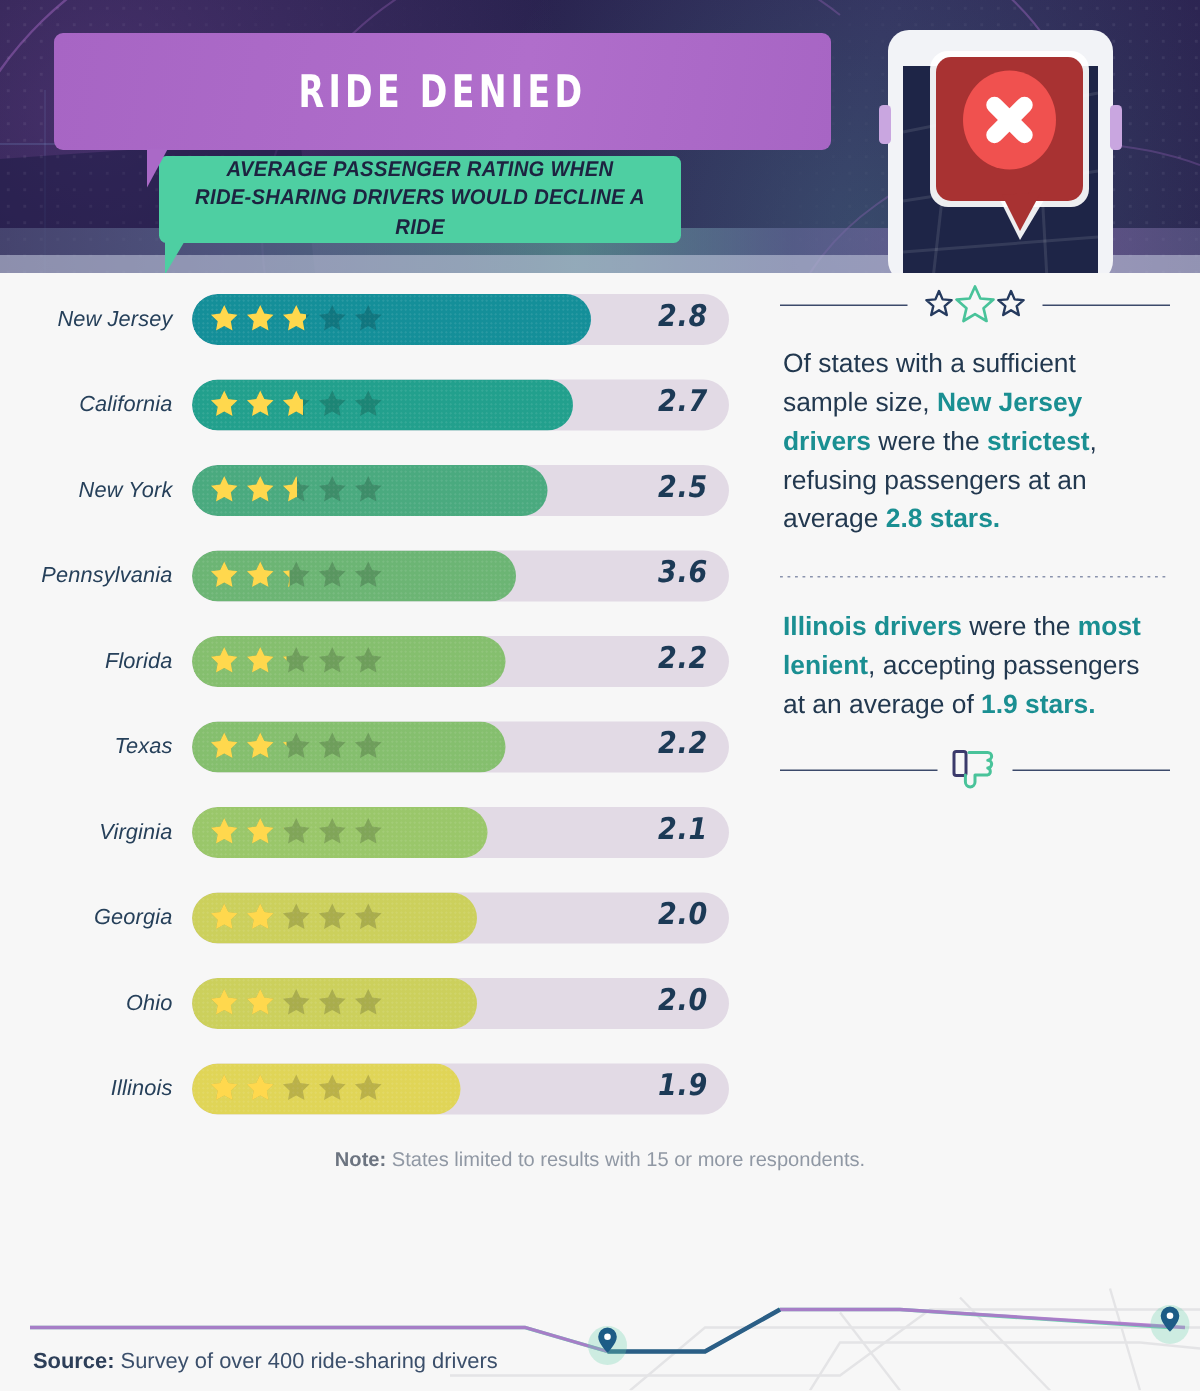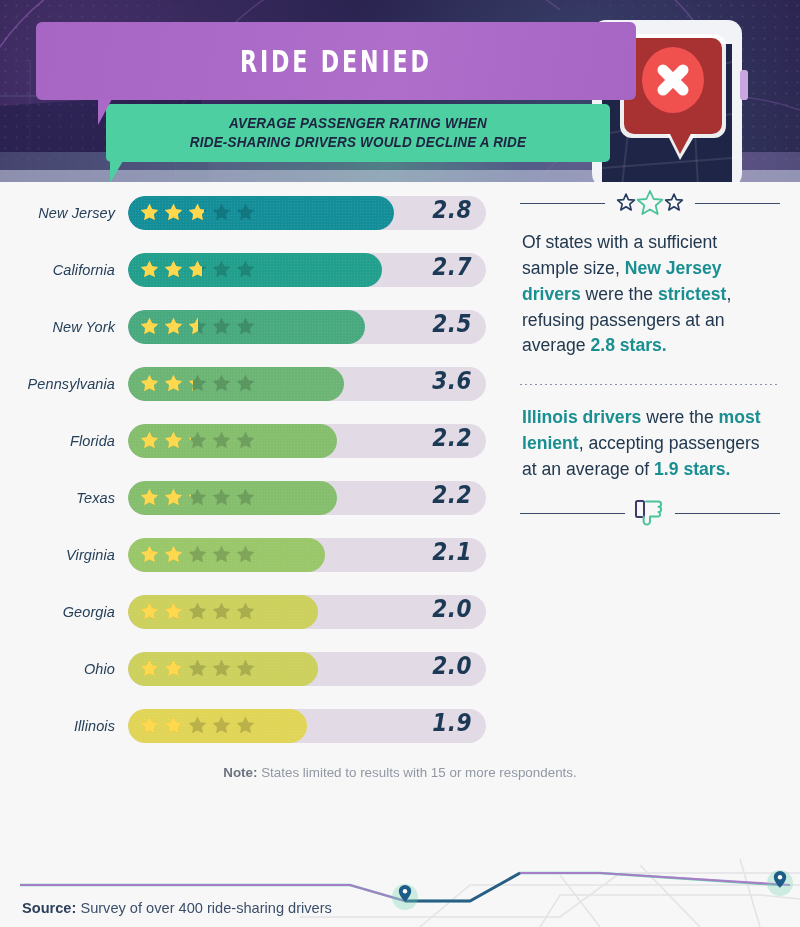--- a/index.html
+++ b/index.html
@@ -40,21 +40,21 @@
     position: absolute; left: 0; bottom: 0; width: 800px; height: 30px;
     background: linear-gradient(90deg, #5b5f86 0%, #6b7ba0 18%, #6fbfae 48%, #6b6fa0 66%, #8f6ab0 84%, #6f6a9b 100%);
     opacity: .55;
   }
   .hdr-shelf2 {
     position: absolute; left: 0; bottom: 0; width: 800px; height: 12px;
     background: rgba(200,205,225,.55);
   }
 
   .bubble-title {
-    position: absolute; left: 36px; top: 22px; width: 600px; height: 78px;
+    position: absolute; left: 36px; top: 22px; width: 518px; height: 78px;
     background: linear-gradient(100deg, #a765c4 0%, #b06ecb 60%, #a765c4 100%);
     border-radius: 6px;
     display: flex; align-items: center; justify-content: center;
     z-index: 4;
   }
   .bubble-title .tail {
     position: absolute; left: 62px; top: 77px;
     width: 0; height: 0;
     border-left: 14px solid #aa69c7;
     border-bottom: 26px solid transparent;
@@ -63,21 +63,21 @@
     font-family: "DejaVu Sans Condensed", "Liberation Sans Narrow", "Liberation Sans", sans-serif;
     color: #ffffff;
     font-size: 30px;
     font-weight: 700;
     letter-spacing: 3.5px;
     transform: scaleX(.82);
     white-space: nowrap;
   }
 
   .bubble-sub {
-    position: absolute; left: 106px; top: 104px; width: 504px; height: 58px;
+    position: absolute; left: 106px; top: 104px; width: 348px; height: 58px;
     background: #4ecfa2;
     border-radius: 5px;
     display: flex; align-items: center; justify-content: center;
     z-index: 3;
   }
   .bubble-sub .tail {
     position: absolute; left: 4px; top: 57px;
     width: 0; height: 0;
     border-left: 13px solid #4ecfa2;
     border-bottom: 22px solid transparent;
@@ -122,21 +122,21 @@
   }
   .stars { position: absolute; left: 11px; top: 0; height: 34px; display: flex; align-items: center; }
   .star-unit { position: relative; width: 21px; height: 21px; margin-right: 3px; }
   .star-unit .base, .star-unit .lit { position: absolute; left: 0; top: 0; width: 21px; height: 21px; }
   .star-unit .lit { overflow: hidden; }
   .star-unit .lit svg { position: absolute; left: 0; top: 0; }
   .val {
     position: absolute; right: 14px; top: 0; height: 28px;
     display: flex; align-items: center;
     font-family: "DejaVu Sans Condensed", "Liberation Sans Narrow", "Liberation Sans", sans-serif;
-    color: #1c3a56; font-size: 24px; font-weight: 700; letter-spacing: .5px;
+    color: #1c3a56; font-size: 20px; font-weight: 700; letter-spacing: .5px;
   }
 
   
   .panel { position: absolute; left: 520px; top: 4px; width: 260px; }
   .divider { display: flex; align-items: center; justify-content: center; gap: 8px; height: 34px; }
   .divider .line { flex: 1; height: 1px; background: #3c4a6b; }
   .divider.dotted { height: 22px; }
   .divider.dotted .dotline {
     width: 100%; height: 1px;
     background-image: linear-gradient(90deg, #8a93ad 0 2px, transparent 2px 5px);

